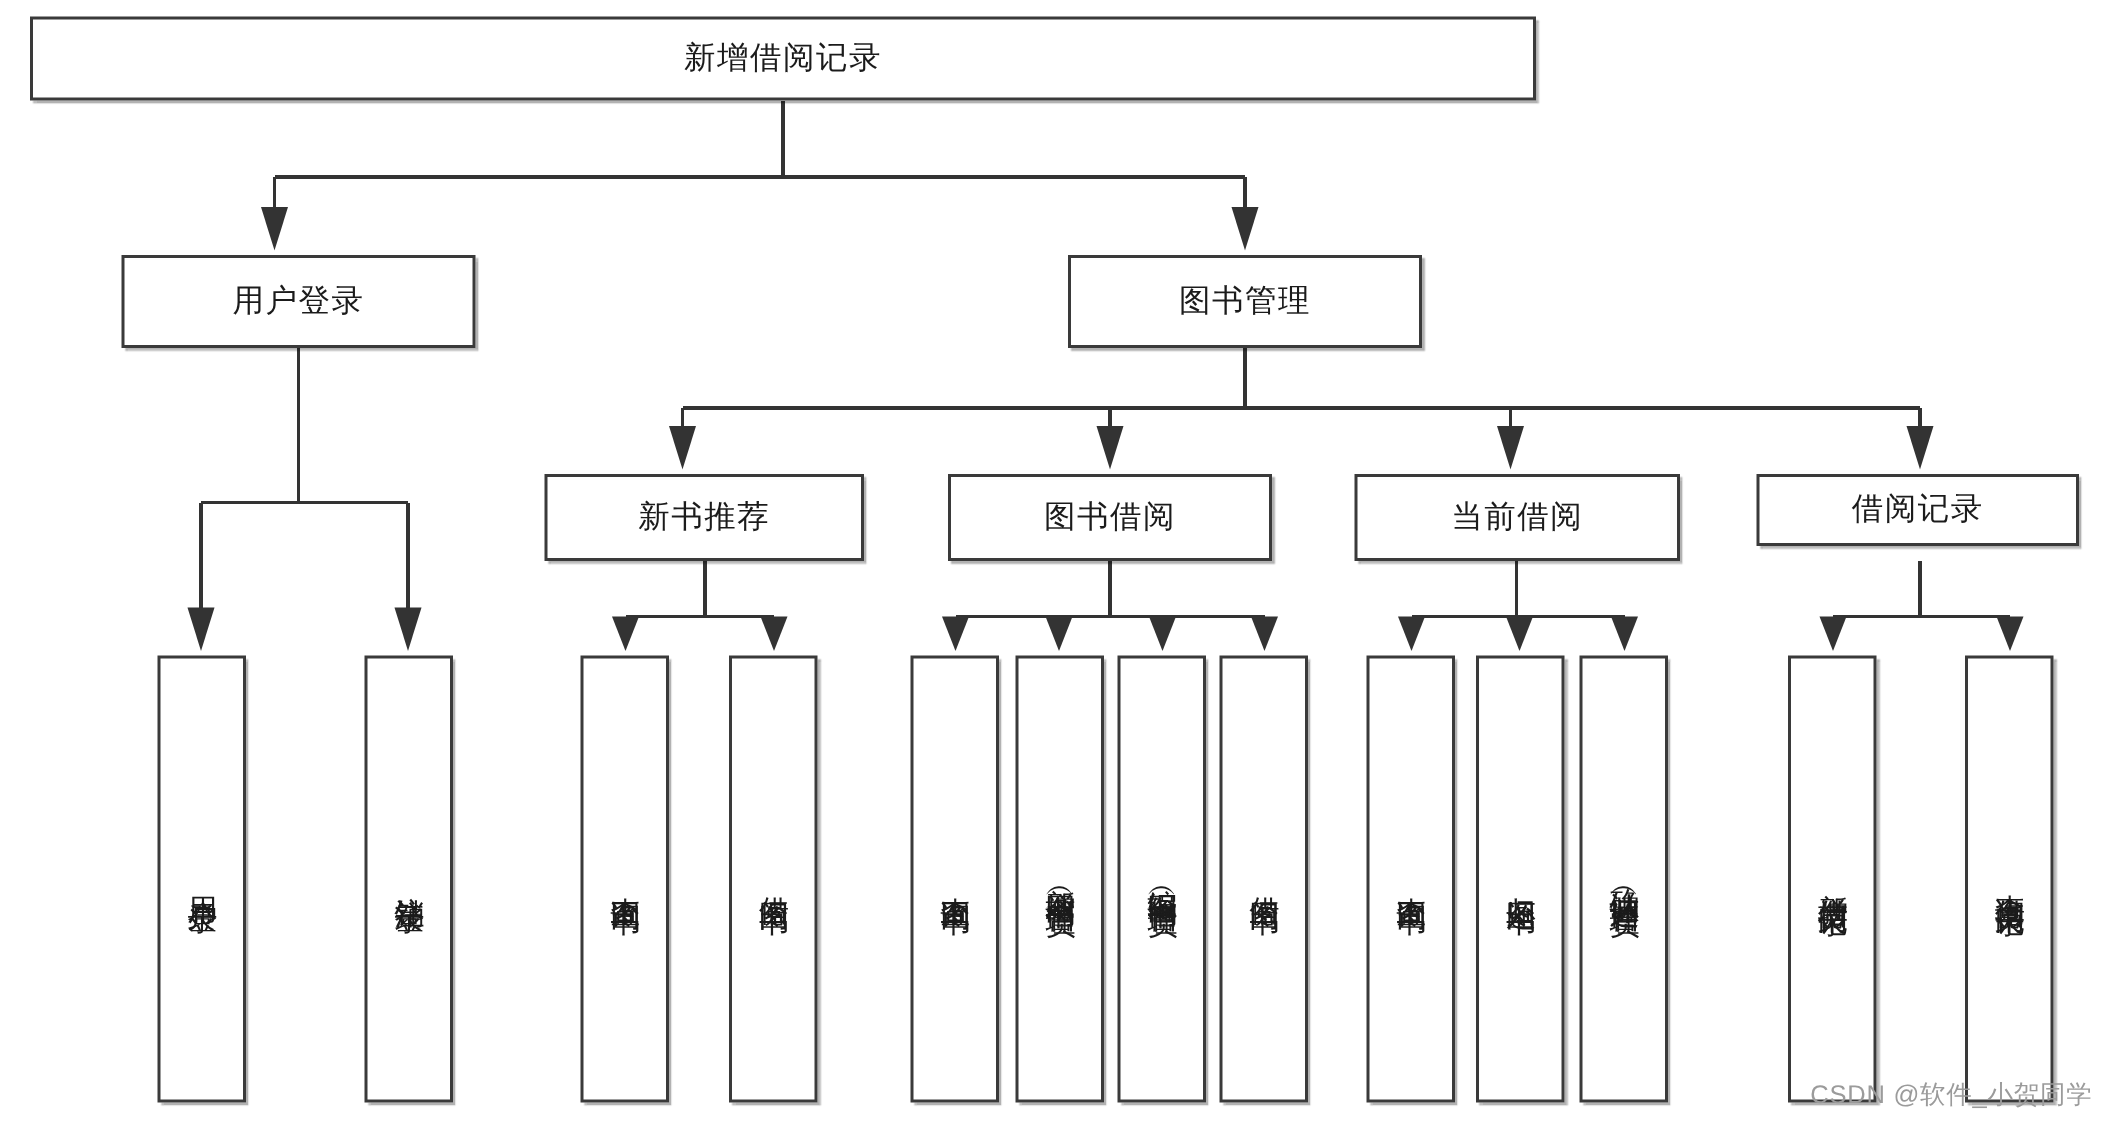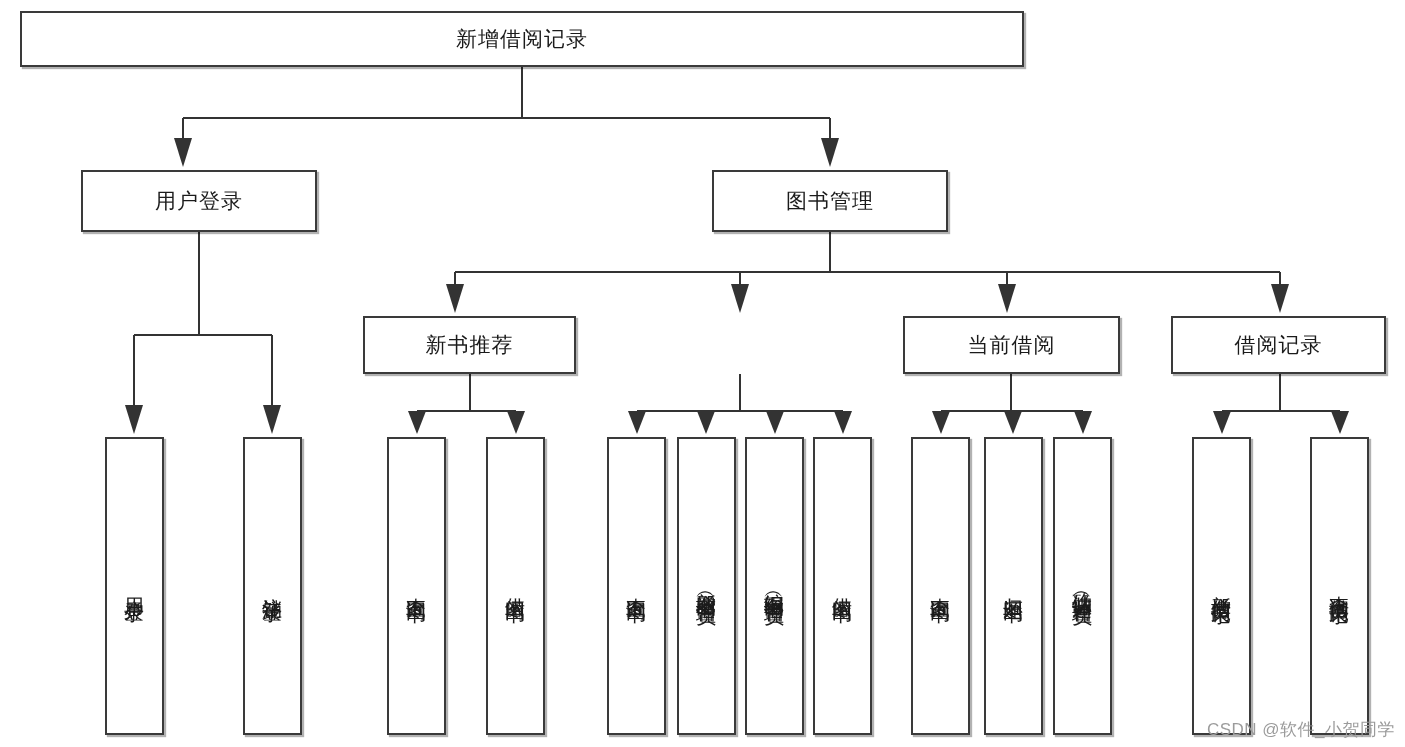--- a/index.html
+++ b/index.html
@@ -158,24 +158,27 @@
   <div class="node-box" id="node-l2-0" style="left: 81px; top: 170px; width: 236px; height: 62px;">
     <span class="node-label">用户登录</span>
   </div>
   <div class="node-box" id="node-l2-1" style="left: 712px; top: 170px; width: 236px; height: 62px;">
     <span class="node-label">图书管理</span>
   </div>
 
   <div class="node-box" id="node-l3-0" style="left: 363px; top: 316px; width: 213px; height: 58px;">
     <span class="node-label">新书推荐</span>
   </div>
+  <div class="node-box" id="node-l3-1" style="left: 632px; top: 316px; width: 216px; height: 58px;">
+    <span class="node-label">图书借阅</span>
+  </div>
   <div class="node-box" id="node-l3-2" style="left: 903px; top: 316px; width: 217px; height: 58px; align-items: center;">
     <span class="node-label">当前借阅</span>
   </div>
-  <div class="node-box" id="node-l3-3" style="left: 1171px; top: 316px; width: 215px; height: 58px;">
+  <div class="node-box" id="node-l3-3" style="left: 1171px; top: 316px; width: 215px; height: 48px;">
     <span class="node-label">借阅记录</span>
   </div>
 
   <div class="node-box vertical" id="node-leaf-0" style="left: 105px; top: 437px; width: 59px; height: 298px;">
     <span class="node-label">用户登录</span>
   </div>
   <div class="node-box vertical" id="node-leaf-1" style="left: 243px; top: 437px; width: 59px; height: 298px;">
     <span class="node-label">注销登录</span>
   </div>
   <div class="node-box vertical" id="node-leaf-2" style="left: 387px; top: 437px; width: 59px; height: 298px;">

